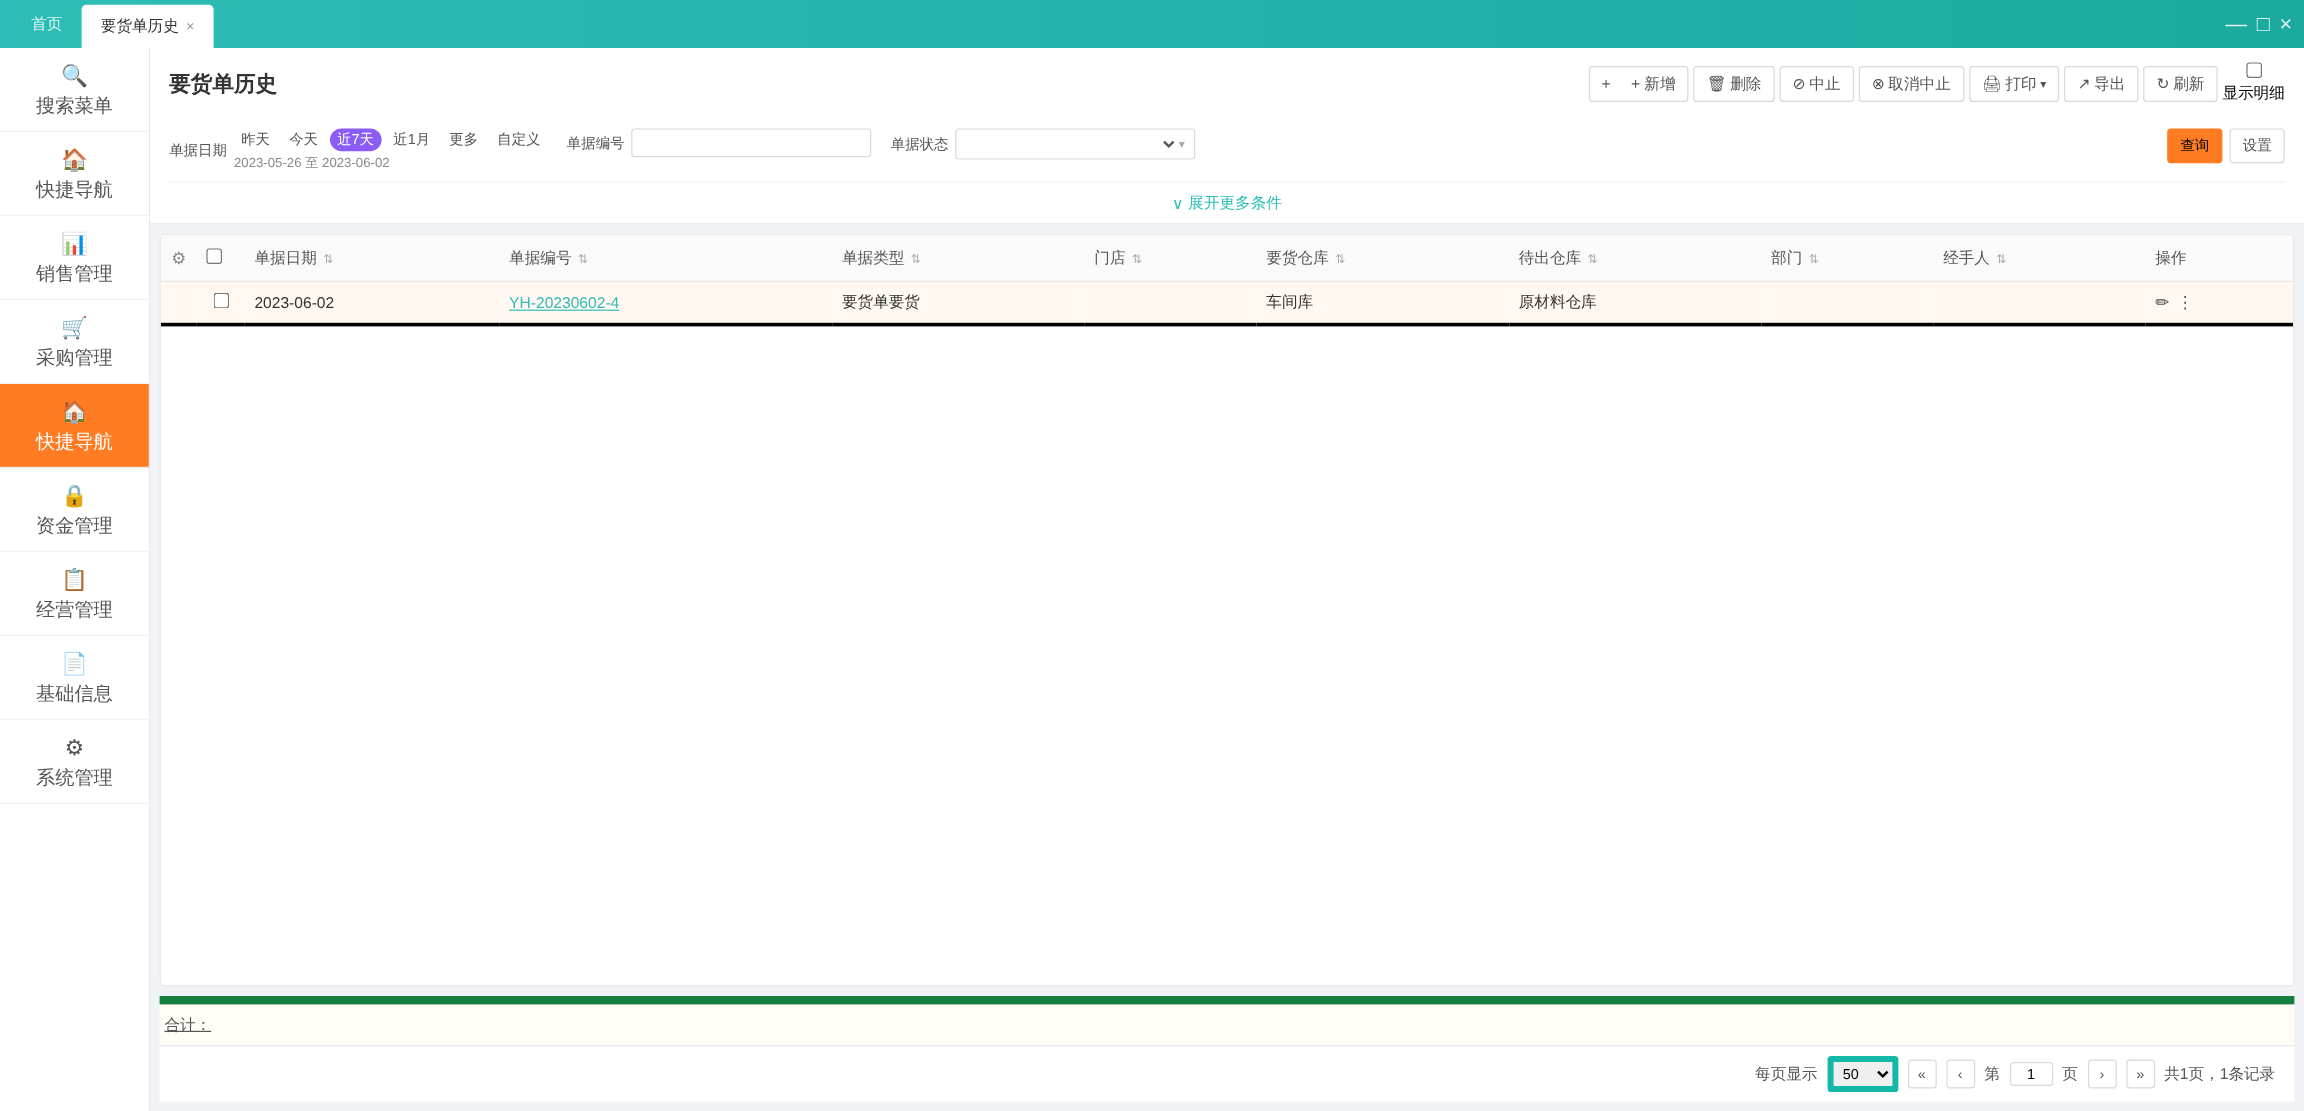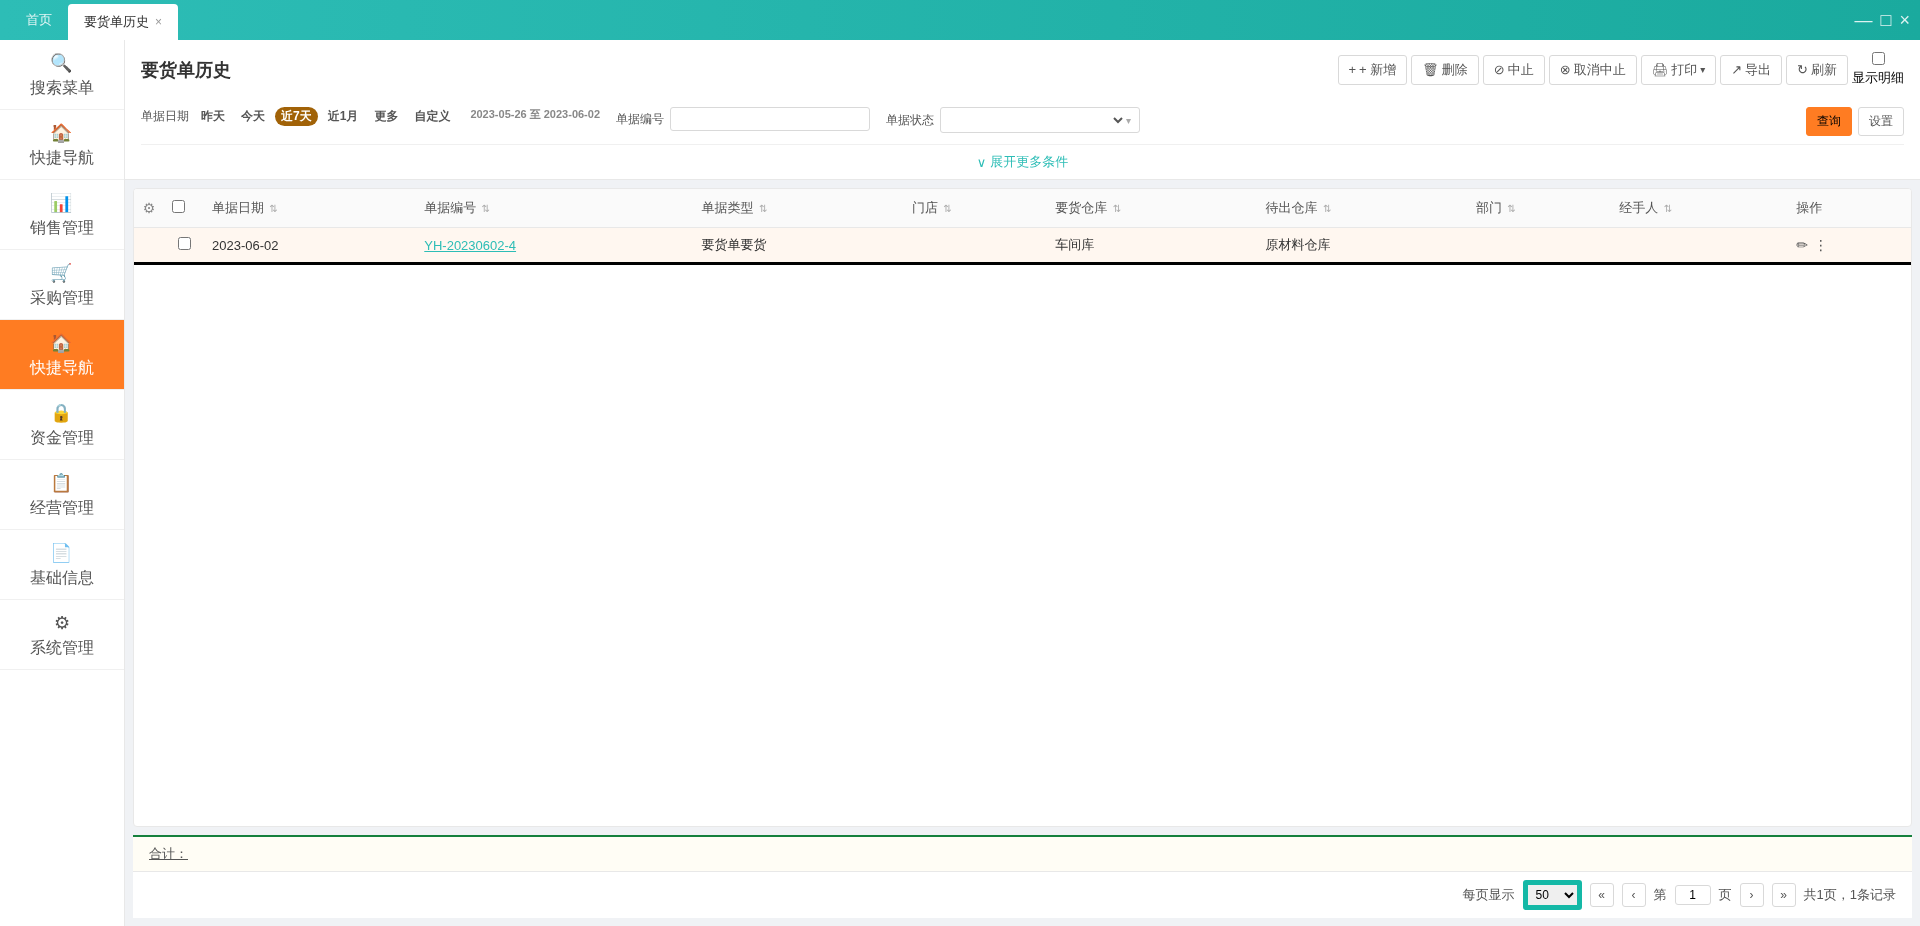--- a/index.html
+++ b/index.html
@@ -106,30 +106,30 @@
     
     .filter-row {
       display: flex;
       align-items: flex-start;
       gap: 16px;
       padding: 10px 0 8px;
       flex-wrap: wrap;
     }
     .filter-item { display: flex; align-items: center; gap: 6px; }
     .filter-label { color: #555; white-space: nowrap; font-size: 12px; }
-    .date-filter { display: flex; flex-direction: row; gap: 14px; font-weight: bold; }
+    .date-filter { display: flex; flex-direction: column; gap: 2px; }
     .date-shortcuts { display: flex; gap: 4px; align-items: center; }
     .date-shortcut {
       padding: 1px 6px;
       border-radius: 10px;
       cursor: pointer;
       color: #555;
       font-size: 12px;
     }
-    .date-shortcut.active { background: #a16207; color: #fff; }
+    .date-shortcut.active { background: #8b5cf6; color: #fff; }
     .date-range { font-size: 11px; color: #888; }
     .filter-input {
       border: 1px solid #d9d9d9;
       border-radius: 3px;
       padding: 4px 8px;
       width: 200px;
       outline: none;
       font-size: 12px;
     }
     .filter-select-wrap {
@@ -181,22 +181,22 @@
       font-size: 12px;
     }
     .row-highlight { background: #fff7f0; }
     .link-text { color: #2dbdb6; cursor: pointer; text-decoration: underline; }
     .action-icons { display: flex; gap: 6px; align-items: center; }
     .action-icon { cursor: pointer; color: #555; font-size: 14px; }
 
     
     .table-summary {
       background: #fffdf5;
-      padding: 8px 16px;
-      border-top: 2px solid #15803d;
+      padding: 8px 4px;
+      border-top: 7px solid #15803d;
       display: flex;
       align-items: center;
       flex-shrink: 0;
       margin: 0 8px;
       font-size: 12px;
       color: #555;
       text-decoration: underline;
     }
 
     
@@ -305,21 +305,21 @@
   </div>
 
   <div class="content-area">
 
     <div class="page-header">
       <div class="page-title-row">
         <span class="page-title">要货单历史</span>
         <div class="toolbar">
           <button class="toolbar-btn">
             <span>+</span>
-            <span style="margin-left:0;">+ 新增</span>
+            <span style="margin-left:14px;">+ 新增</span>
           </button>
           <button class="toolbar-btn">
             <span>🗑</span>
             <span>删除</span>
           </button>
           <button class="toolbar-btn">
             <span>⊘</span>
             <span>中止</span>
           </button>
           <button class="toolbar-btn">

